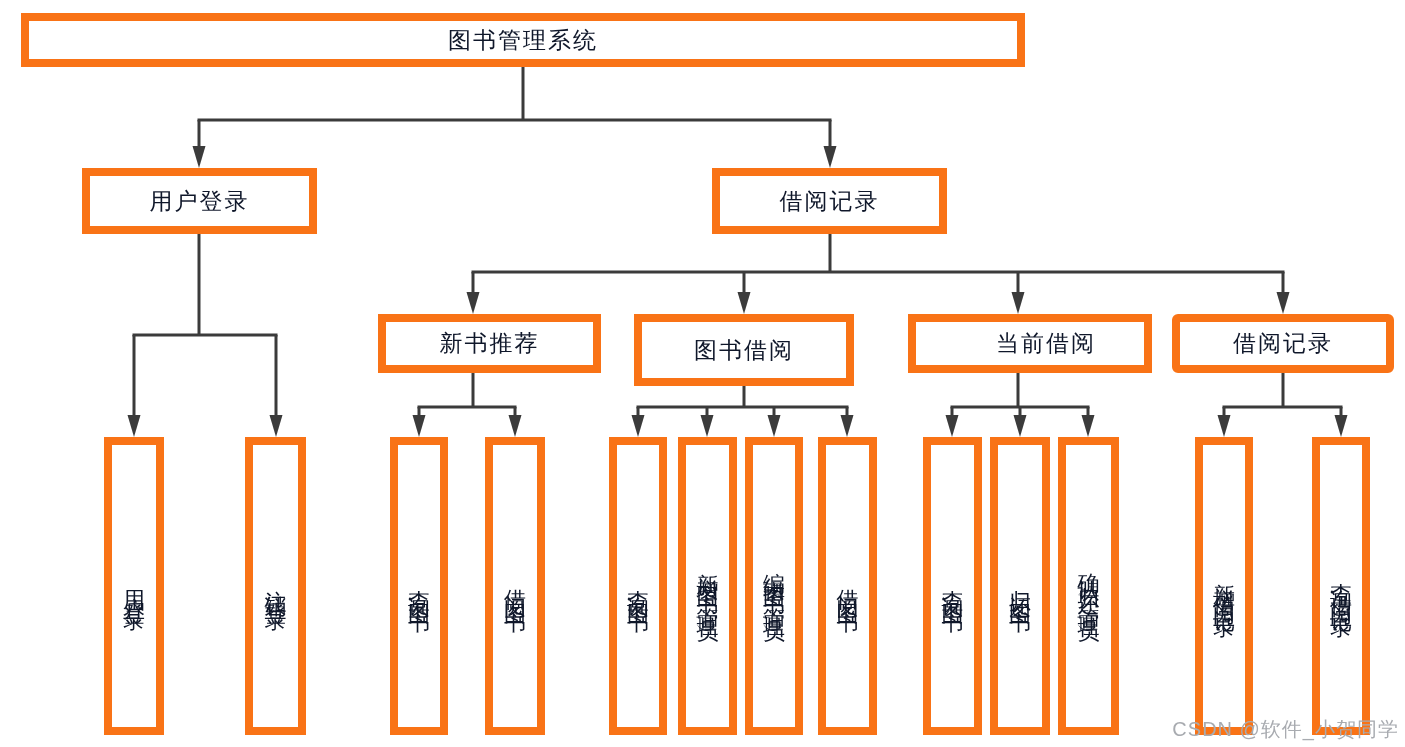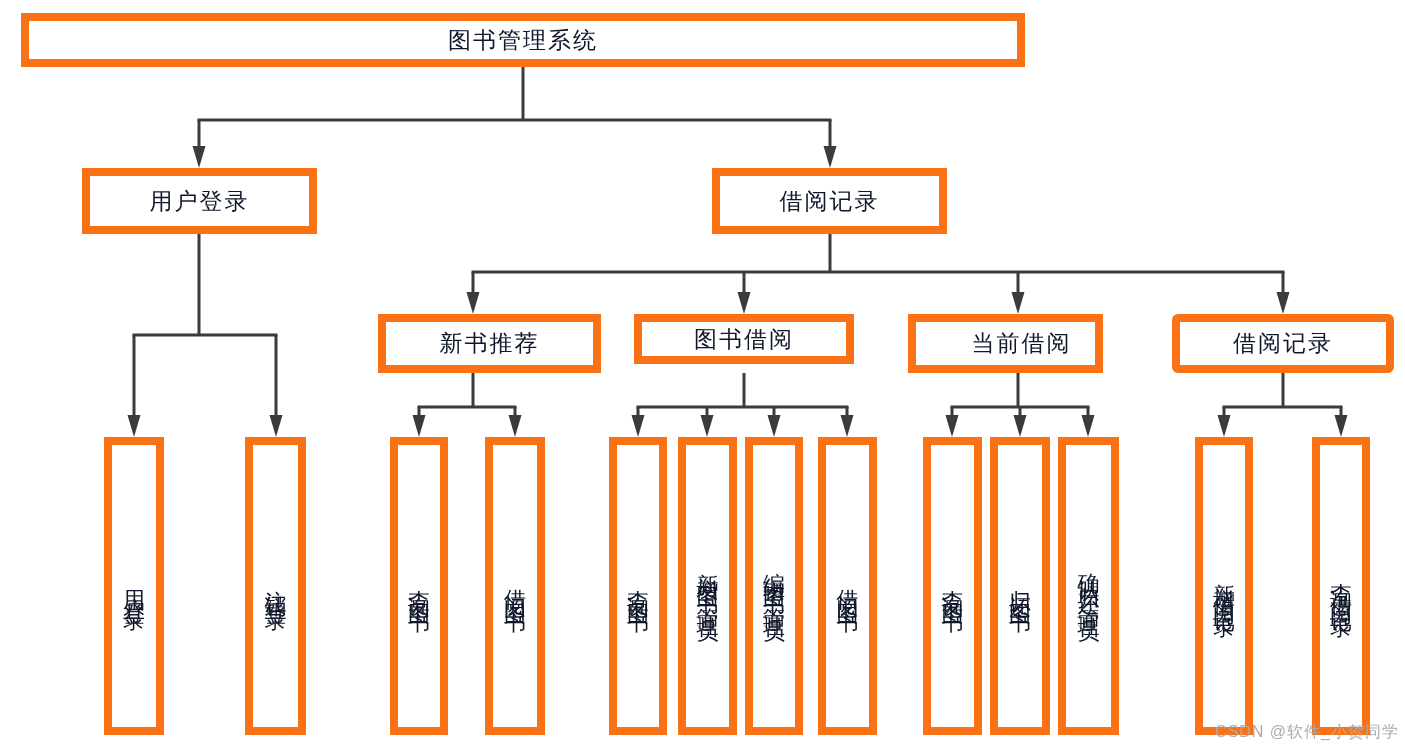--- a/index.html
+++ b/index.html
@@ -24,21 +24,21 @@
   .vbox{
     font-size:22px;
     writing-mode:vertical-rl;
     letter-spacing:7px;
     text-align:center;
   }
   .watermark{
     position:absolute;
     z-index:3;
     right:6px;bottom:4px;
-    font-size:16px;
+    font-size:20px;
     color:#a8abb0;
     letter-spacing:1px;
     white-space:nowrap;
   }
 </style>
 </head>
 <body>
 
 <div id="stage">
 
@@ -104,24 +104,24 @@
   <div class="box hbox" style="left:82px;top:168px;width:235px;height:66px;">
     <span>用户登录</span>
   </div>
   <div class="box hbox" style="left:712px;top:168px;width:235px;height:66px;">
     <span>借阅记录</span>
   </div>
 
   <div class="box hbox" style="left:362px;top:314px;width:223px;height:59px;margin-left:16px;">
     <span>新书推荐</span>
   </div>
-  <div class="box hbox" style="left:634px;top:314px;width:220px;height:50px;">
+  <div class="box hbox" style="left:634px;top:314px;width:220px;height:72px;">
     <span>图书借阅</span>
   </div>
-  <div class="box hbox" style="left:908px;top:314px;width:195px;height:59px;padding-left:32px;">
+  <div class="box hbox" style="left:908px;top:314px;width:244px;height:59px;padding-left:32px;">
     <span>当前借阅</span>
   </div>
   <div class="box hbox" style="left:1172px;top:314px;width:222px;height:59px;border-radius:6px;">
     <span>借阅记录</span>
   </div>
 
   <div class="box vbox" style="left:104px;top:437px;width:60px;height:298px;">
     <span>用户登录</span>
   </div>
   <div class="box vbox" style="left:245px;top:437px;width:61px;height:298px;">

